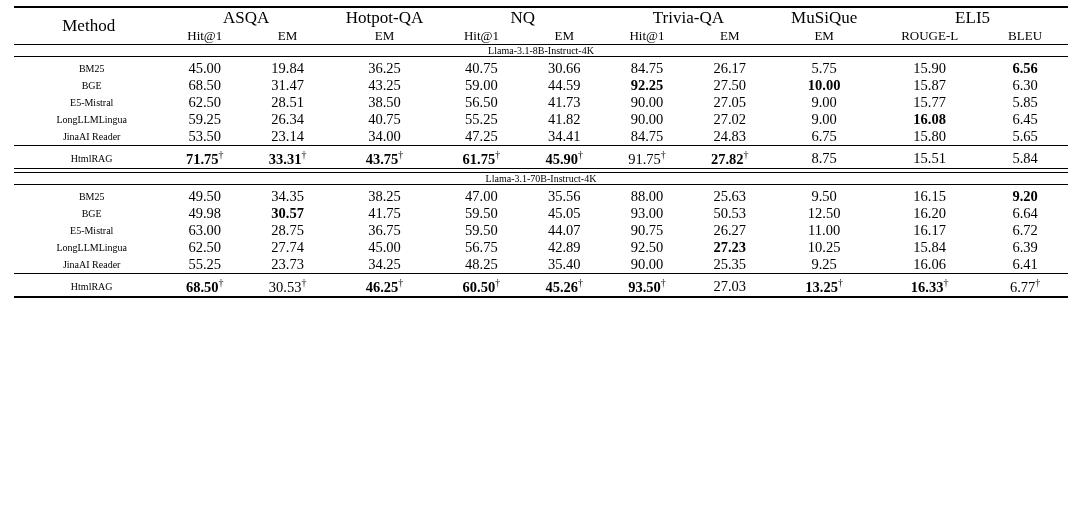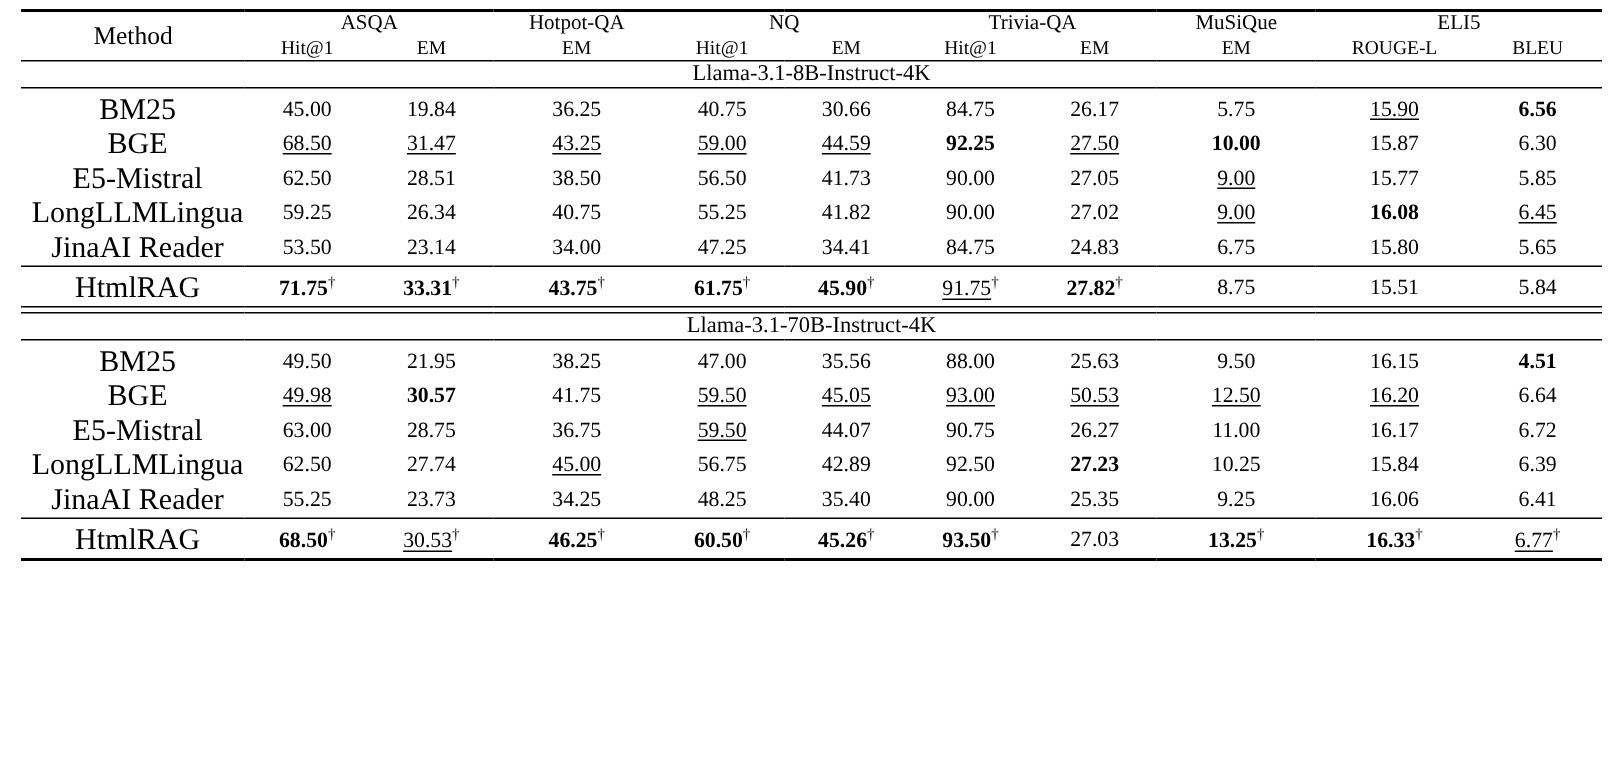--- a/index.html
+++ b/index.html
@@ -33,45 +33,45 @@
   }
   
   .toprule td { border-top: 2.2px solid #000; }
   .midrule td { border-top: 1.1px solid #000; }
   .doublerule-top td { border-top: 1.1px solid #000; }
   .doublerule-bot td { border-top: 1.1px solid #000; }
   .bottomrule td { border-top: 2.2px solid #000; }
 
   .hdr-main {
     font-weight: bold;
-    font-size: 14px;
+    font-size: 17px;
     padding: 9px 0 8px 0;
   }
   .hdr-method {
     font-weight: bold;
     font-size: 17px;
     text-align: left;
     padding-left: 6px;
   }
   .subhdr td {
     font-size: 13px;
     padding: 4px 0 7px 0;
   }
   .section-row td {
-    font-size: 15px;
+    font-size: 10px;
     padding: 7px 0 7px 0;
     text-align: center;
   }
   td.method {
     text-align: left;
     padding-left: 6px !important;
-    font-size: 20px;
+    font-size: 10px;
   }
   .b { font-weight: bold; font-family: Liberation Serif, serif; }
-  .u { text-decoration: underline; text-underline-offset: 2px; }
+  .u { text-underline-offset: 2px; }
   sup.dag { font-size: 10px; vertical-align: super; }
   .spacer-row td { height: 3px; padding: 0 !important; }
 </style>
 </head>
 <body>
 
 <div class="table-wrap">
   <table class="results">
     <colgroup>
       <col style="width:148px">
@@ -200,29 +200,29 @@
         </tr>
         <tr class="section-row doublerule-top">
           <td colspan="11">Llama-3.1-70B-Instruct-4K</td>
         </tr>
         <tr class="midrule spacer-row">
           <td colspan="11"></td>
         </tr>
         <tr>
           <td class="method">BM25</td>
           <td><span class="">49.50</span></td>
-          <td><span class="">21.95</span></td>
+          <td><span class="">34.35</span></td>
           <td><span class="">38.25</span></td>
           <td><span class="">47.00</span></td>
           <td><span class="">35.56</span></td>
           <td><span class="">88.00</span></td>
           <td><span class="">25.63</span></td>
           <td><span class="">9.50</span></td>
           <td><span class="">16.15</span></td>
-          <td><span class="b">4.51</span></td>
+          <td><span class="b">9.20</span></td>
         </tr>
         <tr>
           <td class="method">BGE</td>
           <td><span class="u">49.98</span></td>
           <td><span class="b">30.57</span></td>
           <td><span class="">41.75</span></td>
           <td><span class="u">59.50</span></td>
           <td><span class="u">45.05</span></td>
           <td><span class="u">93.00</span></td>
           <td><span class="u">50.53</span></td>

